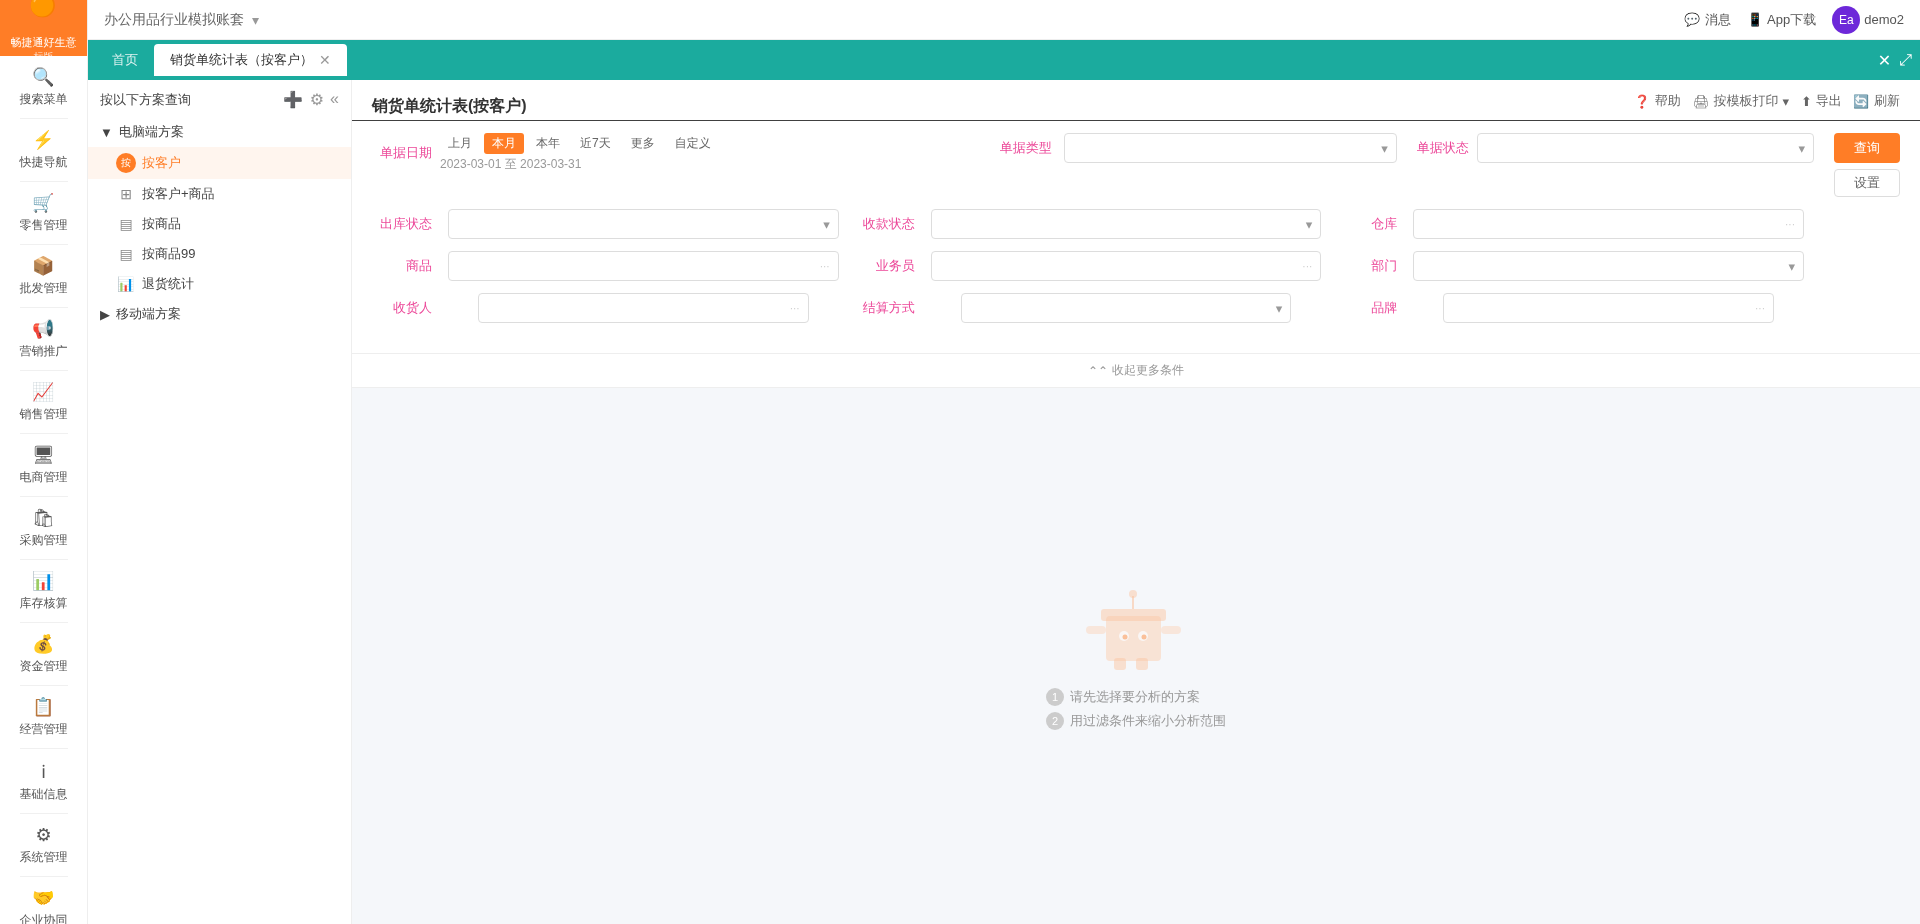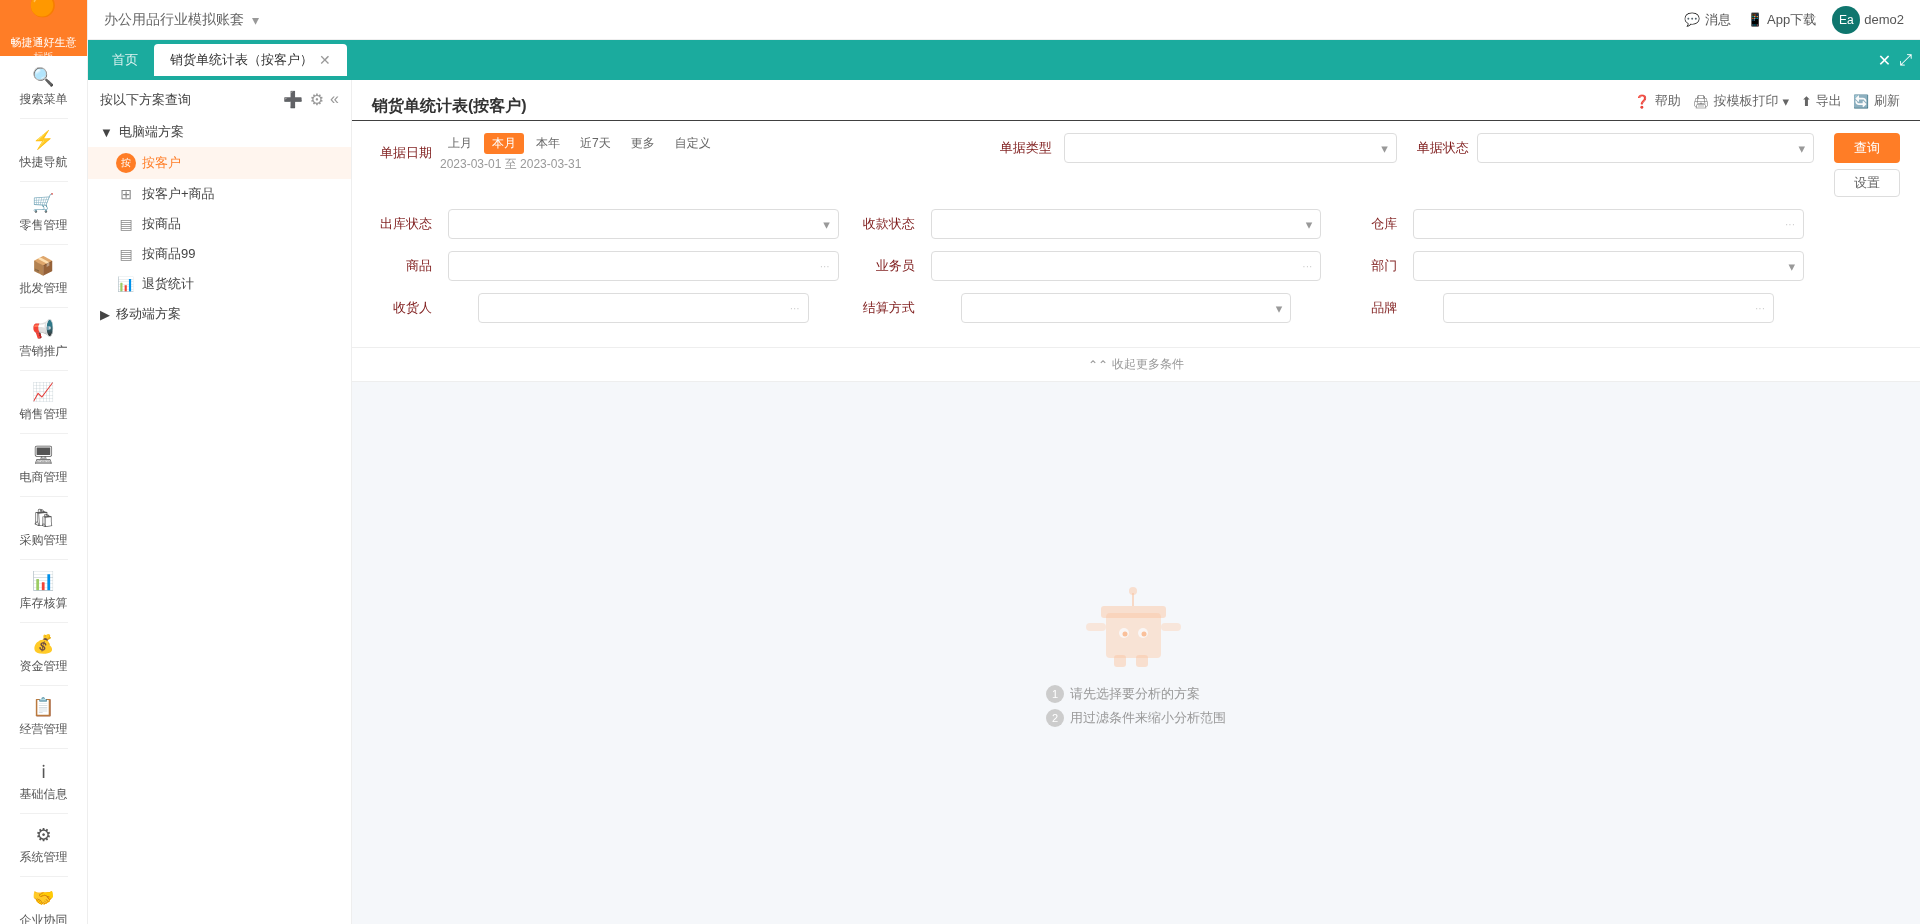--- a/index.html
+++ b/index.html
@@ -55,21 +55,21 @@
       display: flex;
       align-items: center;
       justify-content: space-between;
       padding: 0 16px;
       border-bottom: 1px solid #eee;
       flex-shrink: 0;
     }
     .header-left { display: flex; align-items: center; gap: 8px; color: #666; font-size: 14px; }
     .header-right { display: flex; align-items: center; gap: 16px; color: #555; font-size: 13px; }
     .header-right-item { display: flex; align-items: center; gap: 4px; cursor: pointer; }
-    .avatar { width: 28px; height: 28px; border-radius: 50%; background: #0f766e; display: flex; align-items: center; justify-content: center; color: #fff; font-size: 12px; }
+    .avatar { width: 28px; height: 28px; border-radius: 50%; background: #6d28d9; display: flex; align-items: center; justify-content: center; color: #fff; font-size: 12px; }
 
     
     #tab-bar {
       background: #1bab9e;
       height: 40px;
       display: flex;
       align-items: center;
       padding: 0 8px;
       flex-shrink: 0;
     }
@@ -168,22 +168,22 @@
       padding: 12px 20px;
       border-bottom: 1px solid #eee;
       flex-shrink: 0;
     }
     .filter-row {
       display: flex;
       align-items: center;
       gap: 16px;
       margin-bottom: 12px;
     }
-    .filter-row:last-child { margin-bottom: 12px; gap: 46px; }
-    .filter-label { color: #7f1d1d; font-size: 13px; flex-shrink: 0; min-width: 60px; text-align: right; }
+    .filter-row:last-child { margin-bottom: 18px; gap: 46px; }
+    .filter-label { color: #ec4899; font-size: 13px; flex-shrink: 0; min-width: 60px; text-align: right; }
     .filter-control {
       flex: 1;
       display: flex;
       align-items: center;
       border: 1px solid #ddd;
       border-radius: 4px;
       padding: 4px 8px;
       background: #fff;
       min-height: 30px;
       font-size: 13px;

